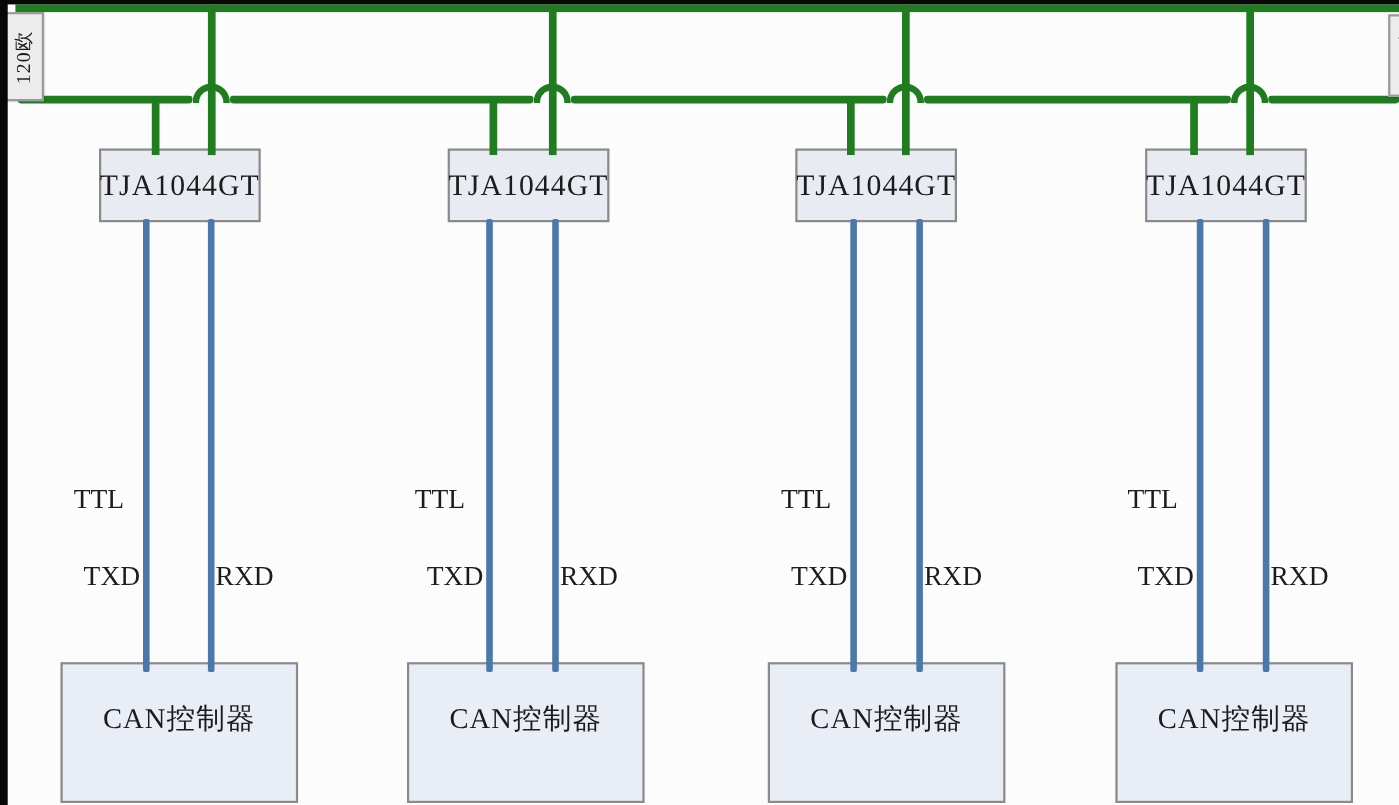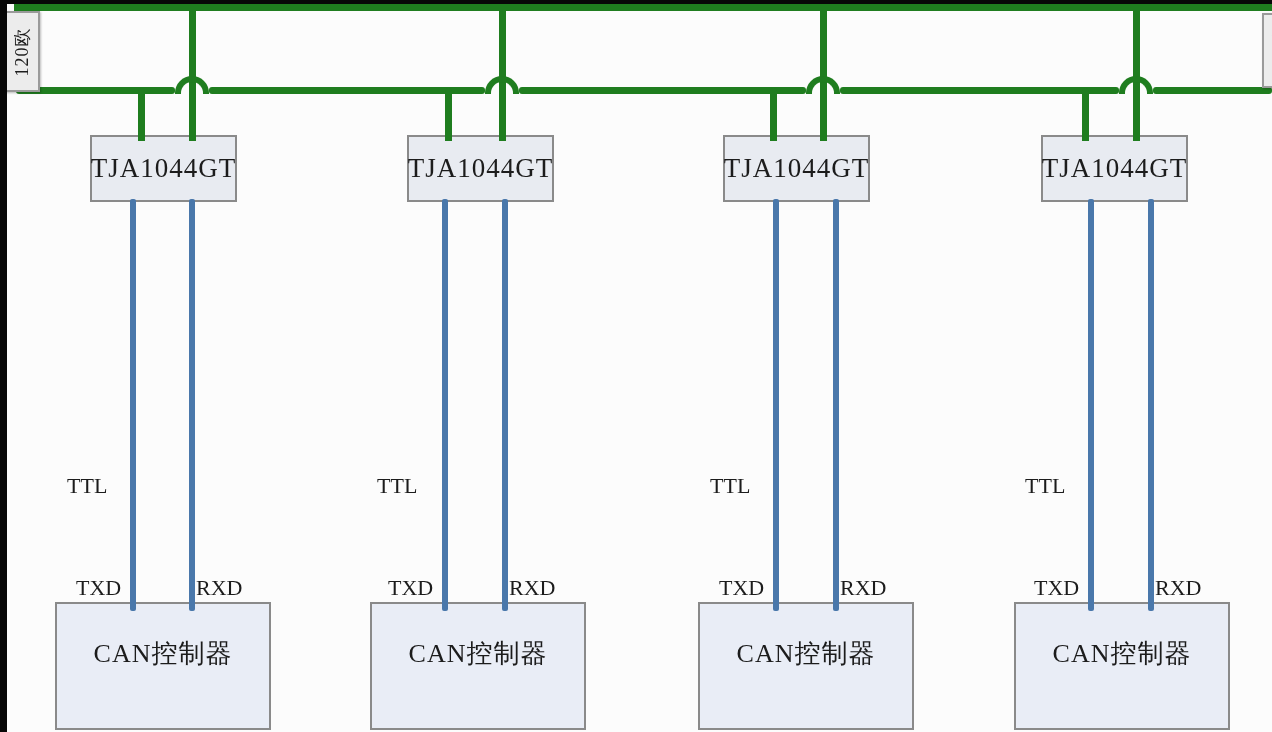--- a/index.html
+++ b/index.html
@@ -56,23 +56,23 @@
     position:absolute;top:602px;width:216px;height:128px;box-sizing:border-box;
     background:var(--controller-fill,#e9edf6);border:2px solid var(--box-border,#8a8a8a);
     z-index:2;text-align:center;
   }
   .ctrl span{display:block;margin-top:32px;font-size:26px;letter-spacing:1px;}
 
   
   .sig{position:absolute;top:199px;width:6px;height:412px;background:var(--signal-wire,#4a78ab);z-index:4;border-radius:2px;}
 
   
-  .lbl{position:absolute;font-size:22px;z-index:3;white-space:nowrap;margin-top:32px;}
+  .lbl{position:absolute;font-size:25px;z-index:3;white-space:nowrap;}
   .ttl{top:441px;}
-  .pin{top:543px;font-family:Liberation Serif, serif;}
+  .pin{top:511px;font-family:Liberation Serif, serif;}
 </style>
 </head>
 <body>
 
 <div id="canvas" style="--bus-wire: #1f7d1f; --signal-wire: #4a78ab; --transceiver-fill: #e8ebf1; --controller-fill: #e9edf6; --box-border: #8a8a8a; --text: #1c1c1c; --edge-bar: #070707; --background: #fcfcfc;">
 
   <div class="bar-top"></div>
   <div class="bar-left"></div>
 
   <div class="bus-h bus-top"></div>

